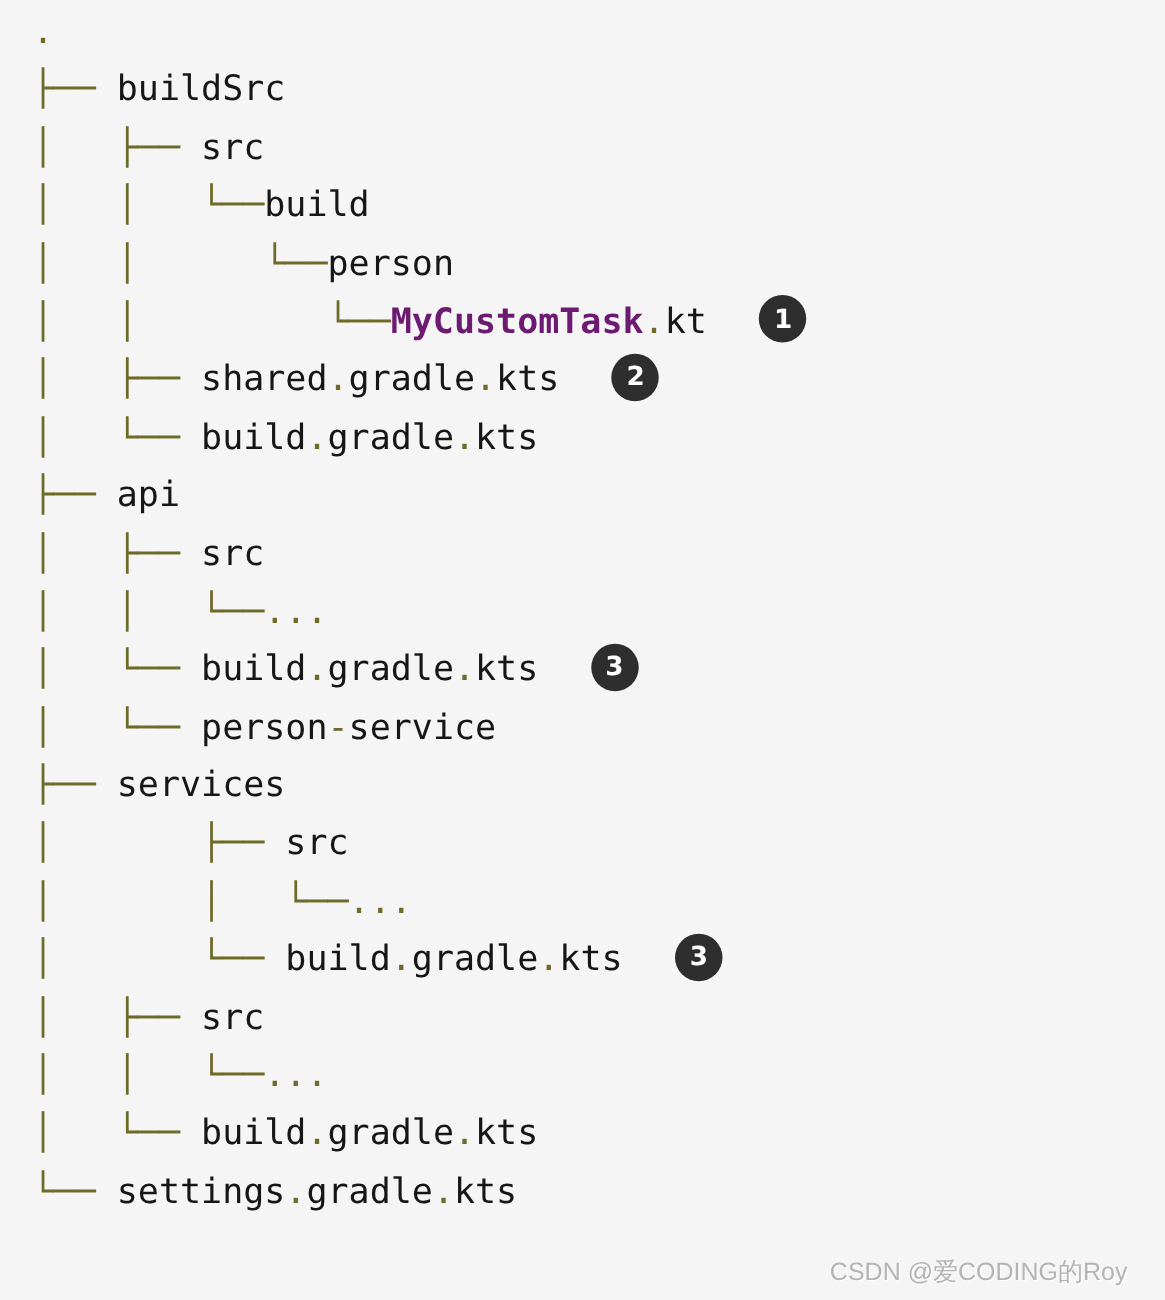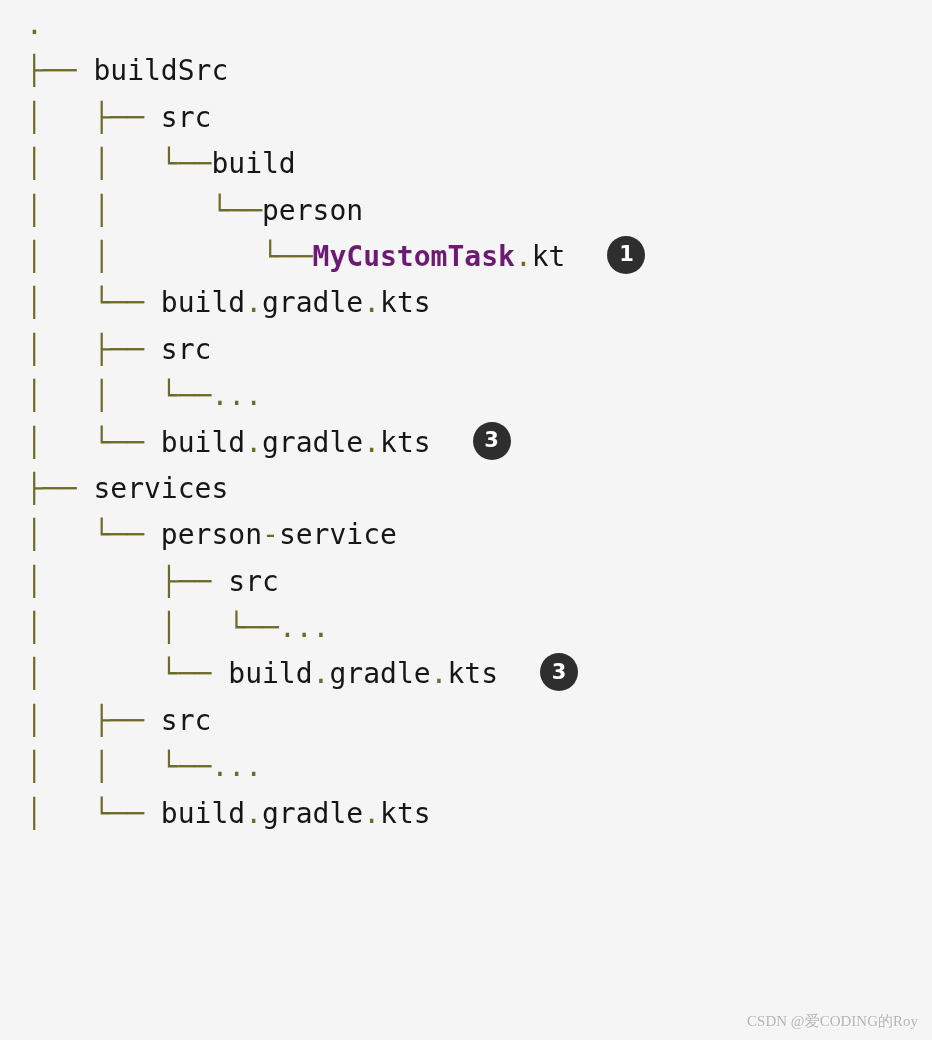--- a/index.html
+++ b/index.html
@@ -34,45 +34,48 @@
     font-weight: bold;
     font-size: 21px;
     line-height: 1;
     vertical-align: middle;
     margin-left: 42px;
     position: relative;
     top: -3px;
   }
   .watermark {
     position: absolute;
-    right: 14px;
+    right: 30px;
     bottom: 9px;
-    font-family: Liberation Serif, serif;
-    font-size: 15px;
+    font-family: Liberation Sans, sans-serif;
+    font-size: 20px;
     color: var(--wm, #b5b3b3);
     text-shadow: 1px 1px 0 rgba(255,255,255,0.9);
   }
 </style>
 </head>
 <body style="--bg: #f5f5f5; --olive: #6e6a28; --text: #161616; --purple: #6d1a73; --badge-bg: #2e2e2e; --badge-text: #ffffff; --wm: #b5b3b3;">
 
 <div class="tree" id="tree">
     <div class="tree-row"><span class="seg-punct">.</span></div>
     <div class="tree-row"><span class="seg-tree">├── </span><span class="seg-text">buildSrc</span></div>
     <div class="tree-row"><span class="seg-tree">│   ├── </span><span class="seg-text">src</span></div>
     <div class="tree-row"><span class="seg-tree">│   │   └──</span><span class="seg-text">build</span></div>
     <div class="tree-row"><span class="seg-tree">│   │      └──</span><span class="seg-text">person</span></div>
     <div class="tree-row"><span class="seg-tree">│   │         └──</span><span class="seg-purple">MyCustomTask</span><span class="seg-punct">.</span><span class="seg-text">kt</span><span class="badge">1</span></div>
+    <div class="tree-row"><span class="seg-tree">│   ├── </span><span class="seg-text">shared</span><span class="seg-punct">.</span><span class="seg-text">gradle</span><span class="seg-punct">.</span><span class="seg-text">kts</span><span class="badge">2</span></div>
     <div class="tree-row"><span class="seg-tree">│   └── </span><span class="seg-text">build</span><span class="seg-punct">.</span><span class="seg-text">gradle</span><span class="seg-punct">.</span><span class="seg-text">kts</span></div>
+    <div class="tree-row"><span class="seg-tree">├── </span><span class="seg-text">api</span></div>
     <div class="tree-row"><span class="seg-tree">│   ├── </span><span class="seg-text">src</span></div>
     <div class="tree-row"><span class="seg-tree">│   │   └──</span><span class="seg-punct">...</span></div>
     <div class="tree-row"><span class="seg-tree">│   └── </span><span class="seg-text">build</span><span class="seg-punct">.</span><span class="seg-text">gradle</span><span class="seg-punct">.</span><span class="seg-text">kts</span><span class="badge">3</span></div>
+    <div class="tree-row"><span class="seg-tree">│   └── </span><span class="seg-text">person</span><span class="seg-punct">-</span><span class="seg-text">service</span></div>
     <div class="tree-row"><span class="seg-tree">├── </span><span class="seg-text">services</span></div>
-    <div class="tree-row"><span class="seg-tree">│   └── </span><span class="seg-text">person</span><span class="seg-punct">-</span><span class="seg-text">service</span></div>
     <div class="tree-row"><span class="seg-tree">│       ├── </span><span class="seg-text">src</span></div>
     <div class="tree-row"><span class="seg-tree">│       │   └──</span><span class="seg-punct">...</span></div>
     <div class="tree-row"><span class="seg-tree">│       └── </span><span class="seg-text">build</span><span class="seg-punct">.</span><span class="seg-text">gradle</span><span class="seg-punct">.</span><span class="seg-text">kts</span><span class="badge">3</span></div>
     <div class="tree-row"><span class="seg-tree">│   ├── </span><span class="seg-text">src</span></div>
     <div class="tree-row"><span class="seg-tree">│   │   └──</span><span class="seg-punct">...</span></div>
     <div class="tree-row"><span class="seg-tree">│   └── </span><span class="seg-text">build</span><span class="seg-punct">.</span><span class="seg-text">gradle</span><span class="seg-punct">.</span><span class="seg-text">kts</span></div>
+    <div class="tree-row"><span class="seg-tree">└── </span><span class="seg-text">settings</span><span class="seg-punct">.</span><span class="seg-text">gradle</span><span class="seg-punct">.</span><span class="seg-text">kts</span></div>
   </div>
 
 <div class="watermark">CSDN @爱CODING的Roy</div>
 
 </body></html>

